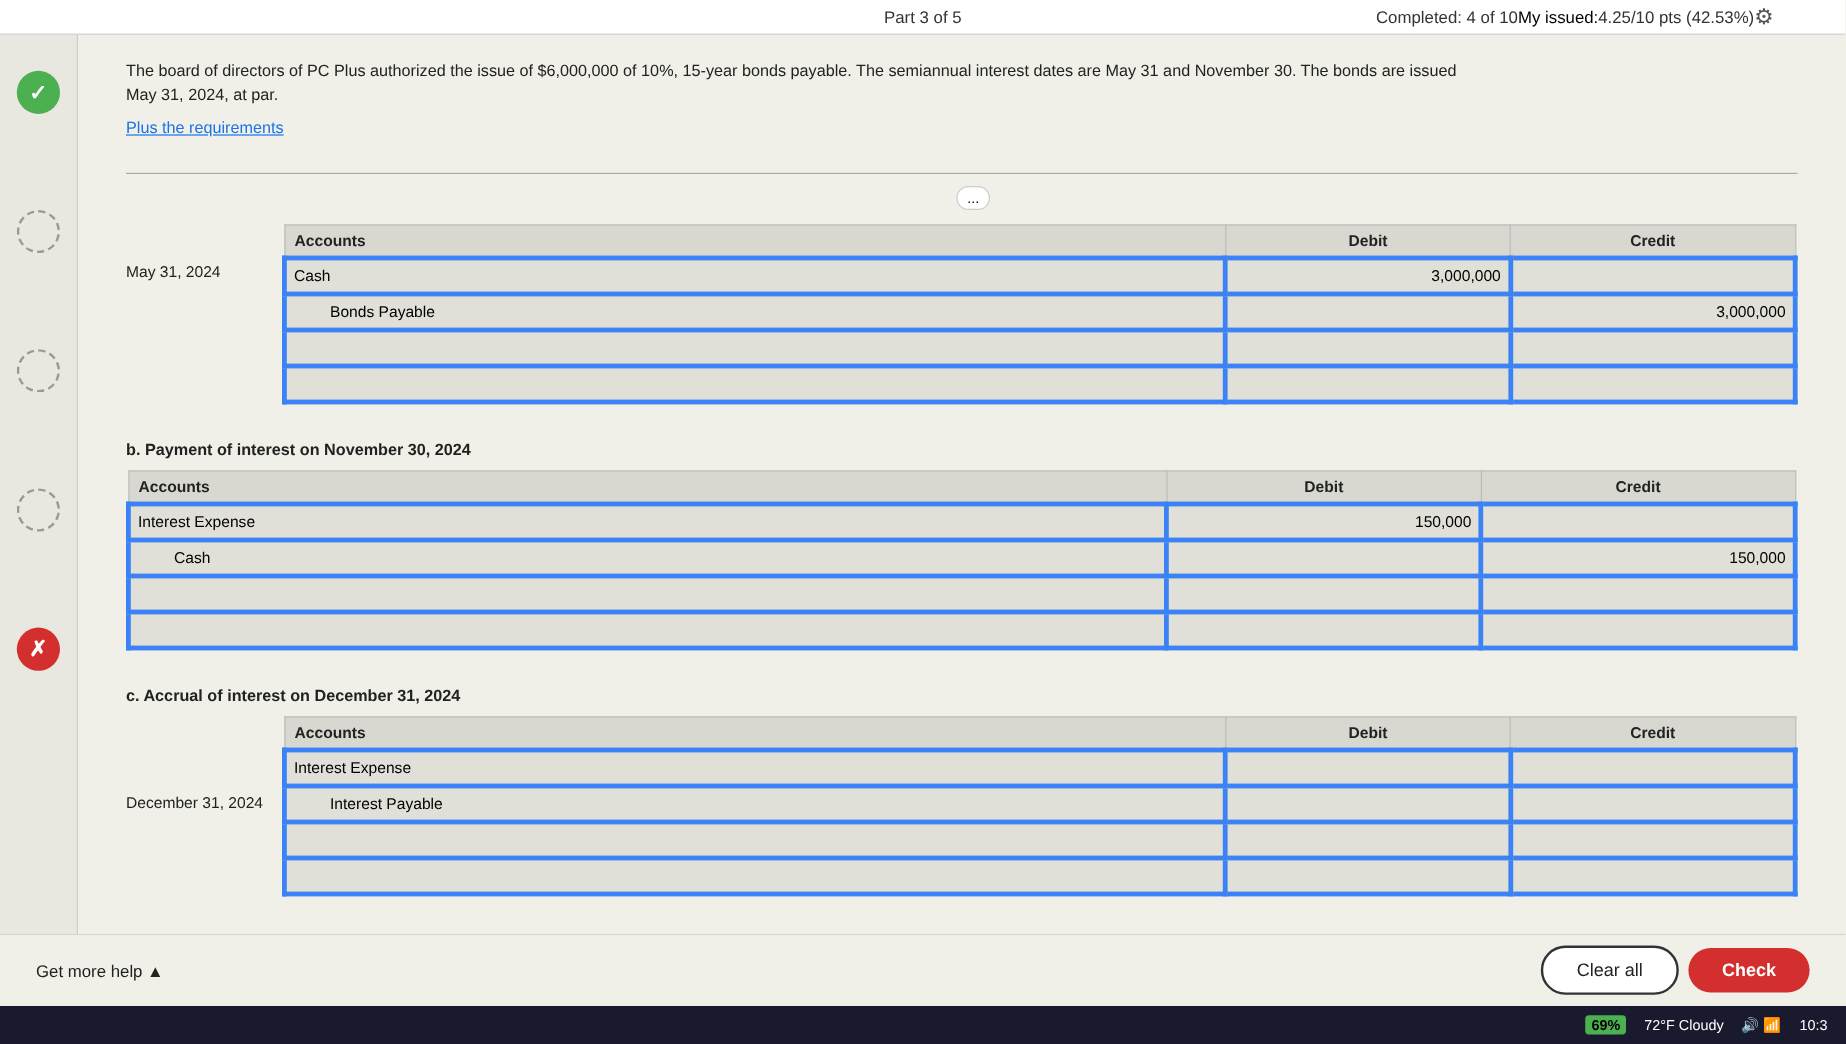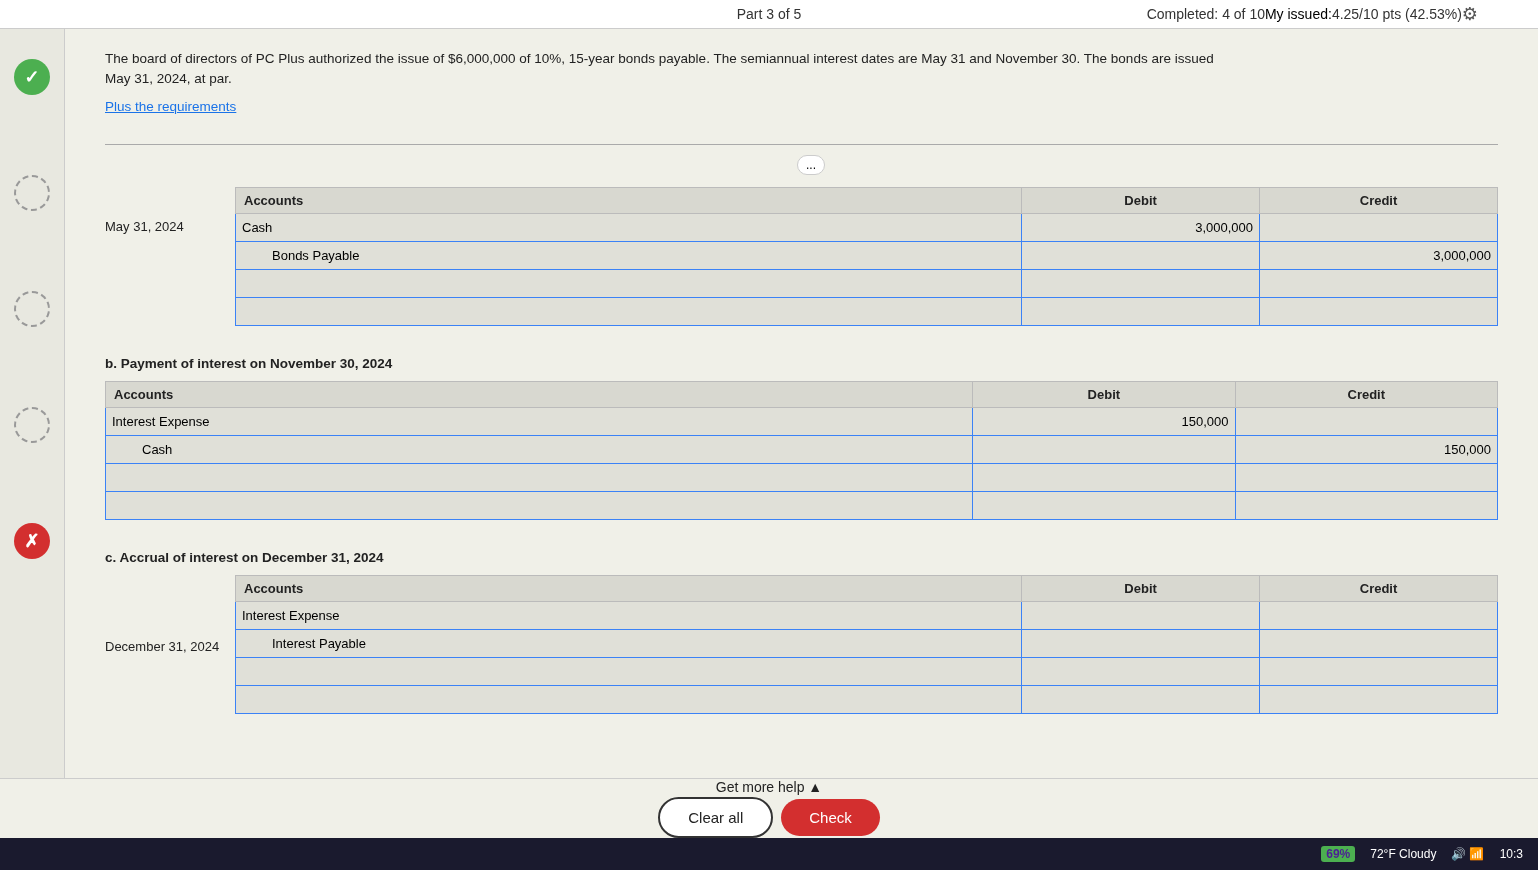--- a/index.html
+++ b/index.html
@@ -151,21 +151,20 @@
       bottom: 0;
       left: 0;
       right: 0;
       height: 60px;
       background: #f0f0e8;
       display: flex;
       align-items: center;
       justify-content: space-between;
       padding: 0 30px;
       border-top: 1px solid #ccc;
-      flex-direction: column;
     }
 
     .get-more-help {
       font-size: 14px;
       color: #222;
       cursor: pointer;
       display: flex;
       align-items: center;
       gap: 4px;
     }
@@ -186,21 +185,21 @@
       cursor: pointer;
       color: #222;
     }
 
     .check-btn {
       background: #d32f2f;
       border: none;
       border-radius: 25px;
       padding: 10px 28px;
       font-size: 15px;
-      font-weight: 400;
+      font-weight: 700;
       cursor: pointer;
       color: #fff;
     }
 
     
     .taskbar {
       position: fixed;
       bottom: 0;
       left: 0;
       right: 0;
@@ -216,21 +215,21 @@
     }
 
     .taskbar-right {
       display: flex;
       align-items: center;
       gap: 15px;
     }
 
     .zoom-badge {
       background: #4CAF50;
-      color: #4c1d95;
+      color: #000000;
       padding: 1px 5px;
       border-radius: 3px;
       font-size: 12px;
       font-weight: bold;
     }
 
     .header-row th {
       background: #d0d0c8;
     }
 
@@ -265,21 +264,21 @@
       font-weight: bold;
       background: #d8d8d0;
       color: #222;
     }
 
     .journal-table-inner th.center {
       text-align: center;
     }
 
     .journal-table-inner td {
-      border: 1px solid #3b82f6;
+      border: 4px solid #3b82f6;
       height: 28px;
       background: #e0e0d8;
     }
 
     .journal-table-inner td.account-td {
       background: #e0e0d8;
       width: 380px;
     }
 
     .journal-table-inner td.account-td input {

